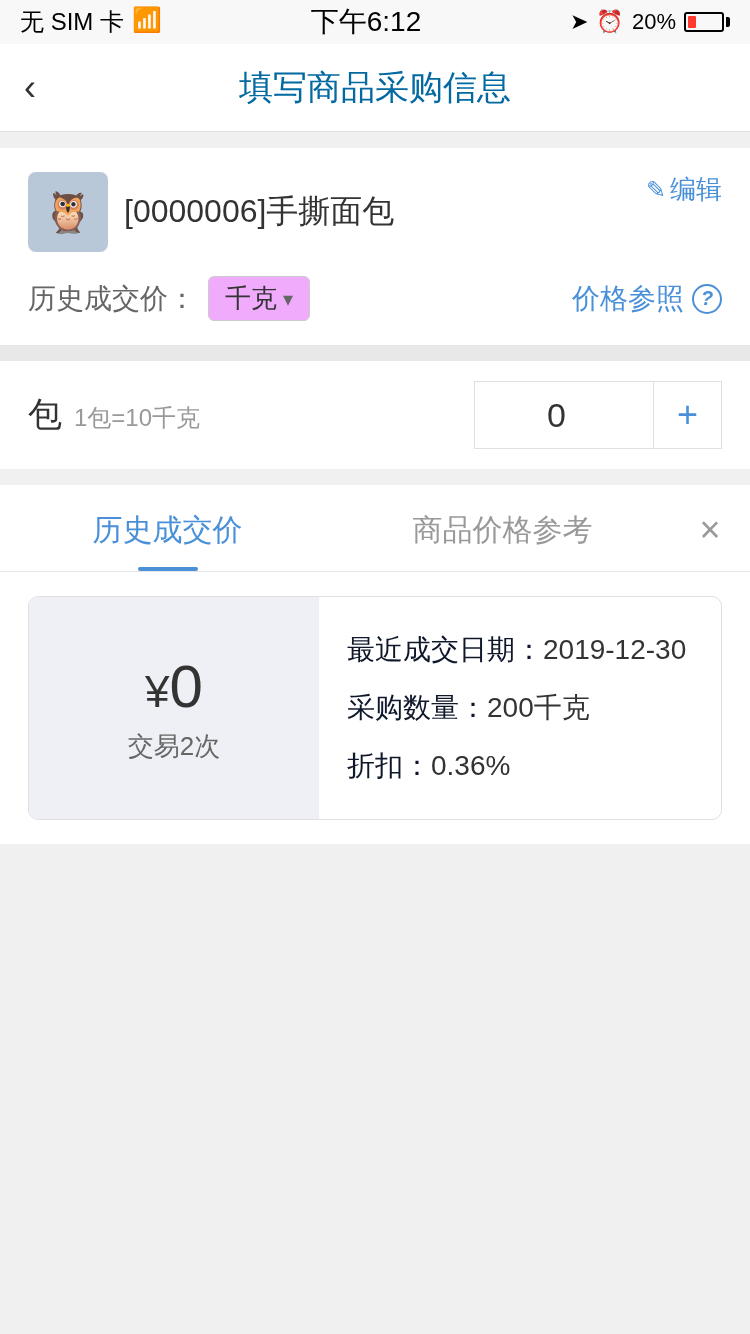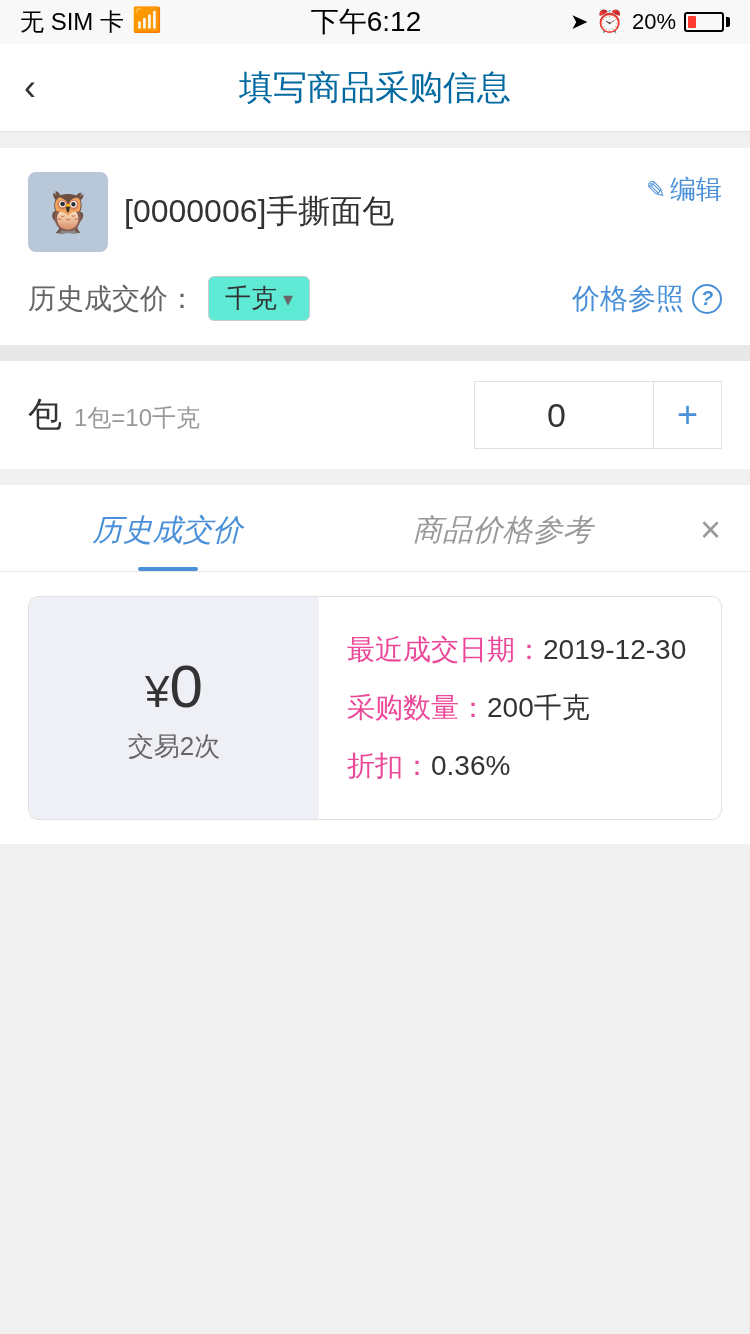--- a/index.html
+++ b/index.html
@@ -151,21 +151,21 @@
     }
     .unit-label {
       color: #666;
     }
     .unit-dropdown {
       border: 1px solid #ccc;
       border-radius: 6px;
       padding: 4px 16px;
       font-size: 26px;
       color: #333;
-      background: #5eead4;
+      background: #f0abfc;
       display: flex;
       align-items: center;
       gap: 6px;
     }
     .dropdown-arrow {
       font-size: 20px;
       color: #666;
     }
     .price-ref {
       display: flex;
@@ -249,21 +249,20 @@
     
     .tab-section {
       background: #fff;
       margin-top: 16px;
     }
     .tab-header {
       display: flex;
       align-items: center;
       border-bottom: 1px solid #e8e8e8;
       position: relative;
-      font-style: italic;
     }
     .tab-item {
       flex: 1;
       text-align: center;
       padding: 24px 0 20px;
       font-size: 30px;
       color: #999;
       position: relative;
       cursor: pointer;
     }
@@ -332,21 +331,21 @@
       flex-direction: column;
       gap: 16px;
       justify-content: center;
     }
     .card-detail-row {
       font-size: 28px;
       color: #333;
       line-height: 1.5;
     }
     .card-detail-label {
-      color: #ec4899;
+      color: #0f172a;
     }
   </style>
 </head>
 <body>
 
 <div class="status-bar">
   <div class="status-left">
     <span>无 SIM 卡</span>
     <span>📶</span>
   </div>

